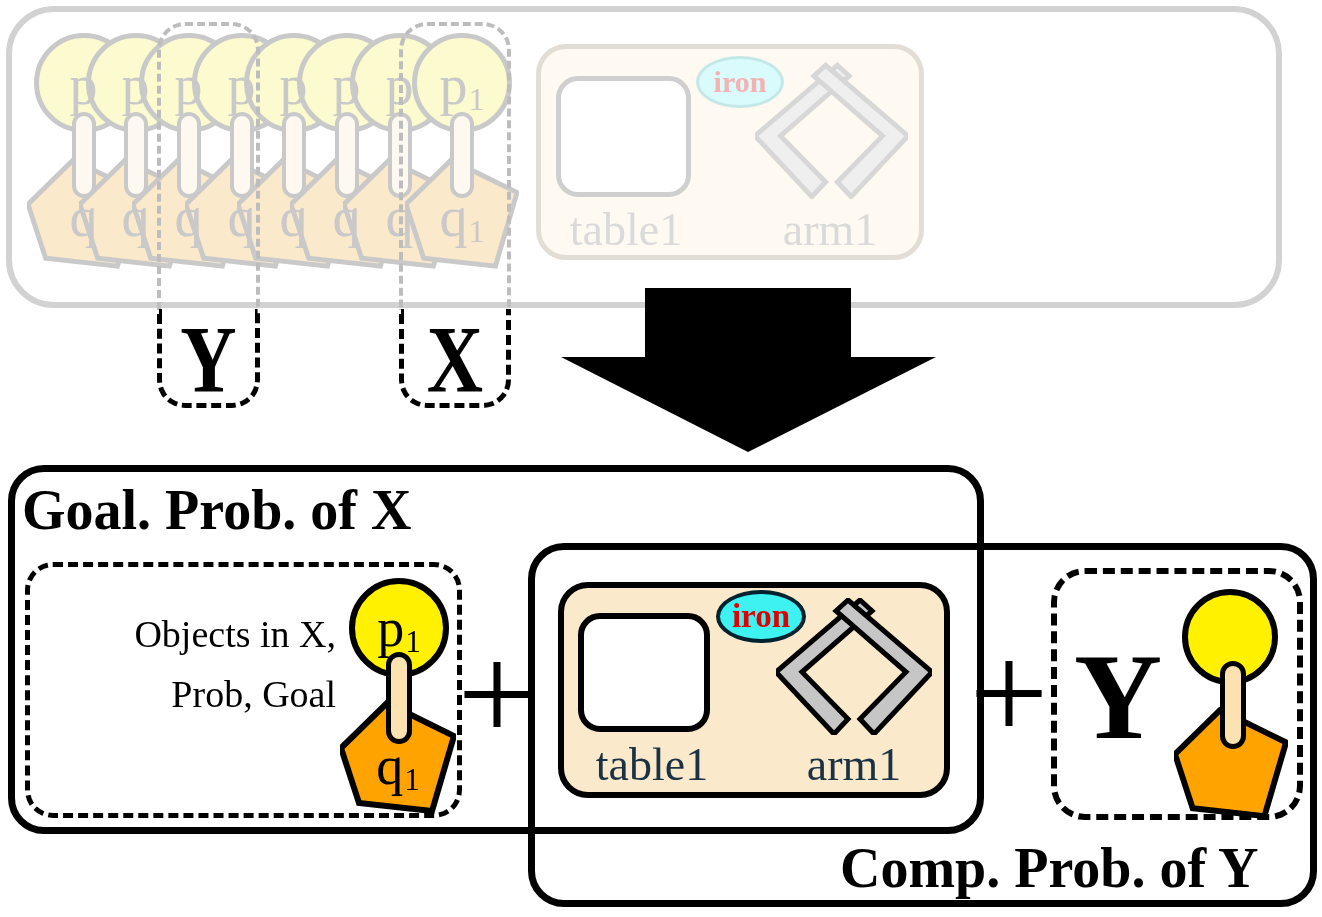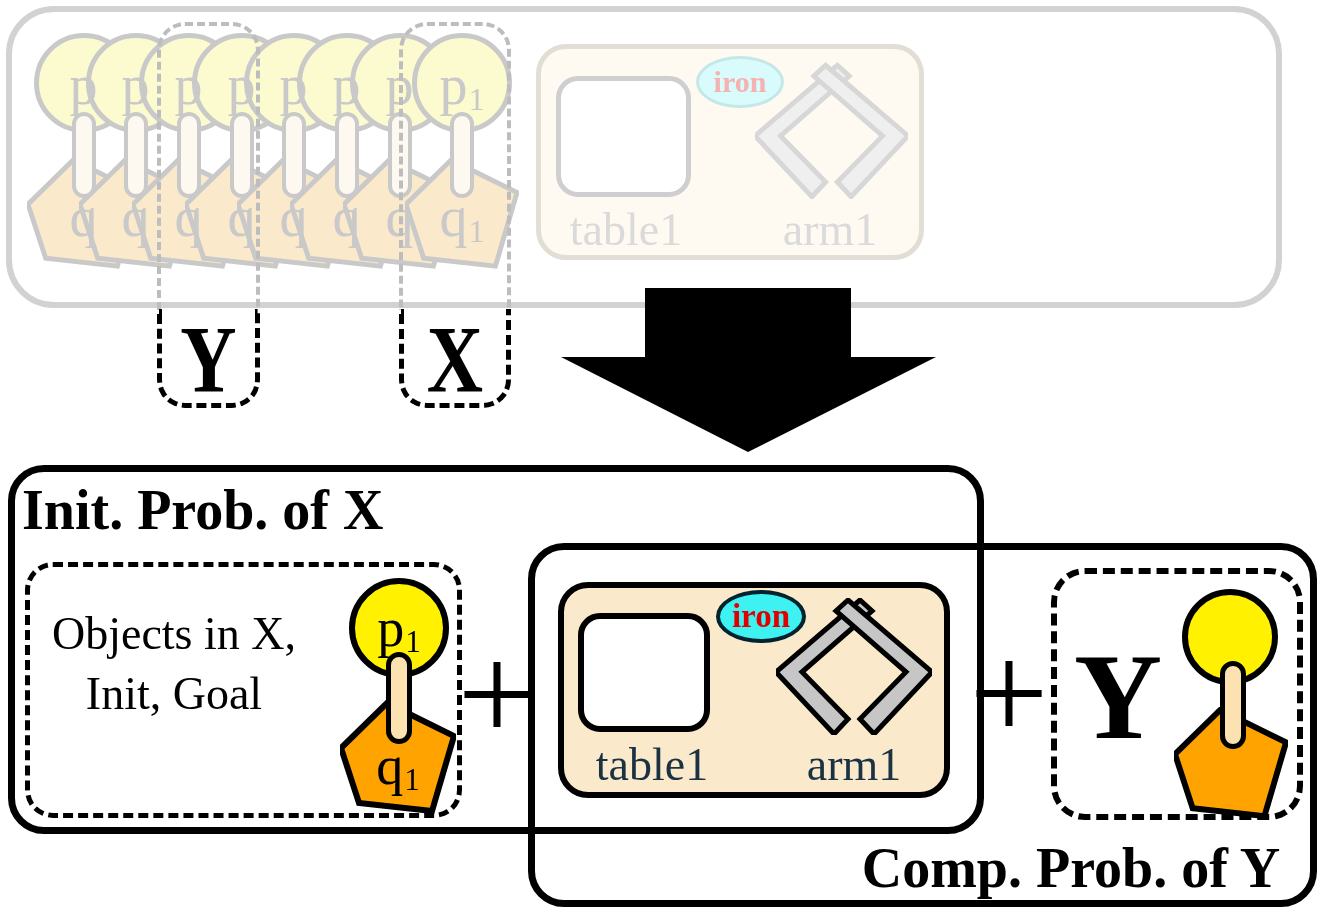--- a/index.html
+++ b/index.html
@@ -39,21 +39,21 @@
 
   
   .box-x { left:8px; top:465px; width:976px; height:369px;
     border:7px solid #000; border-radius:36px; background:transparent; }
   .box-y { left:528px; top:543px; width:789px; height:364px;
     border:7px solid #000; border-radius:36px; background:transparent; }
   .title { font-weight:bold; font-size:56px; line-height:60px; white-space:nowrap; }
 
   .objects-box { left:25px; top:562px; width:437px; height:256px;
     border:5px dashed #000; border-radius:28px; }
-  .objects-text { left:19px; top:604px; width:310px; font-size:46px; line-height:60px; text-align:center; }
+  .objects-text { left:26px; top:604px; width:310px; font-size:38px; line-height:60px; text-align:right; }
 
   .node-circle { width:100px; height:100px; border-radius:50%;
     background:#FFF100; border:6px solid #000; }
   .node-link { width:26px; background:#FBE2B0; border:5px solid #000; border-radius:13px; }
   .node-label { width:100px; text-align:center; font-size:54px; line-height:58px; color:#000; }
 
   .plus { width:140px; height:140px; font-size:140px; line-height:138px; text-align:center; }
 
   .env-box { left:558px; top:582px; width:392px; height:216px;
     background:#FAE9CB; border:6px solid #000; border-radius:30px; }
@@ -61,21 +61,21 @@
     background:#fff; border:6px solid #000; border-radius:22px; }
   .iron { left:716px; top:590px; width:90px; height:53px;
     background:#3FF2F2; border:4px solid #01222e; border-radius:50%;
     font-size:33px; font-weight:bold; color:#E00000; line-height:45px; text-align:center; }
   .envlbl { font-size:46px; line-height:50px; color:#1B3244; text-align:center; }
 
   .dotted-y { left:1051px; top:568px; width:252px; height:252px;
     border:6px dashed #000; border-radius:34px; }
   .big-y { left:1056px; top:642px; width:124px; font-size:122px; line-height:110px;
     font-weight:bold; text-align:center; }
-  .title-y-wrap { left:840px; top:838px; width:462px; text-align:center; }
+  .title-y-wrap { left:840px; top:838px; width:462px; text-align:left; }
 </style>
 </head>
 <body>
 
 <div id="figure">
 
   <div class="abs top-panel"></div>
 
   <div class="abs" id="chain">
       <svg class="abs" style="left:27px;top:158px" width="114" height="114" viewBox="0 0 116 114">
@@ -152,26 +152,26 @@
 
   <div class="abs selbox-top" style="left:399px;width:112px"></div>
   <div class="abs selbox-bot" style="left:399px;width:112px"></div>
   <div class="abs selbox-letter" style="left:399px;width:112px">X</div>
 
   <svg class="abs" style="left:550px;top:280px" width="400" height="180" viewBox="0 0 400 180">
     <polygon points="95,8 301,8 301,77 386,77 198,172 11,77 95,77" fill="#000"></polygon>
   </svg>
 
   <div class="abs box-x"></div>
-  <div class="abs title" style="left:22px;top:480px">Init. Prob. of X</div>
+  <div class="abs title" style="left:22px;top:480px">Goal. Prob. of X</div>
 
   <div class="abs objects-box"></div>
   <div class="abs objects-text">
     <div>Objects in X,</div>
-    <div>Init, Goal</div>
+    <div>Prob, Goal</div>
   </div>
 
   <svg class="abs" style="left:340px;top:700px" width="116" height="118" viewBox="0 0 116 114">
     <polygon points="47,1 114,34 92,109 19,101 1,46" fill="#FFA300" stroke="#000" stroke-width="6"></polygon>
   </svg>
   <div class="abs node-circle" style="left:349px;top:578px"></div>
   <div class="abs node-link" style="left:386px;top:652px;height:92px"></div>
   <div class="abs node-label" style="left:349px;top:599px"><span>p</span><span class="sub">1</span></div>
   <div class="abs node-label" style="left:348px;top:737px"><span>q</span><span class="sub">1</span></div>
 

